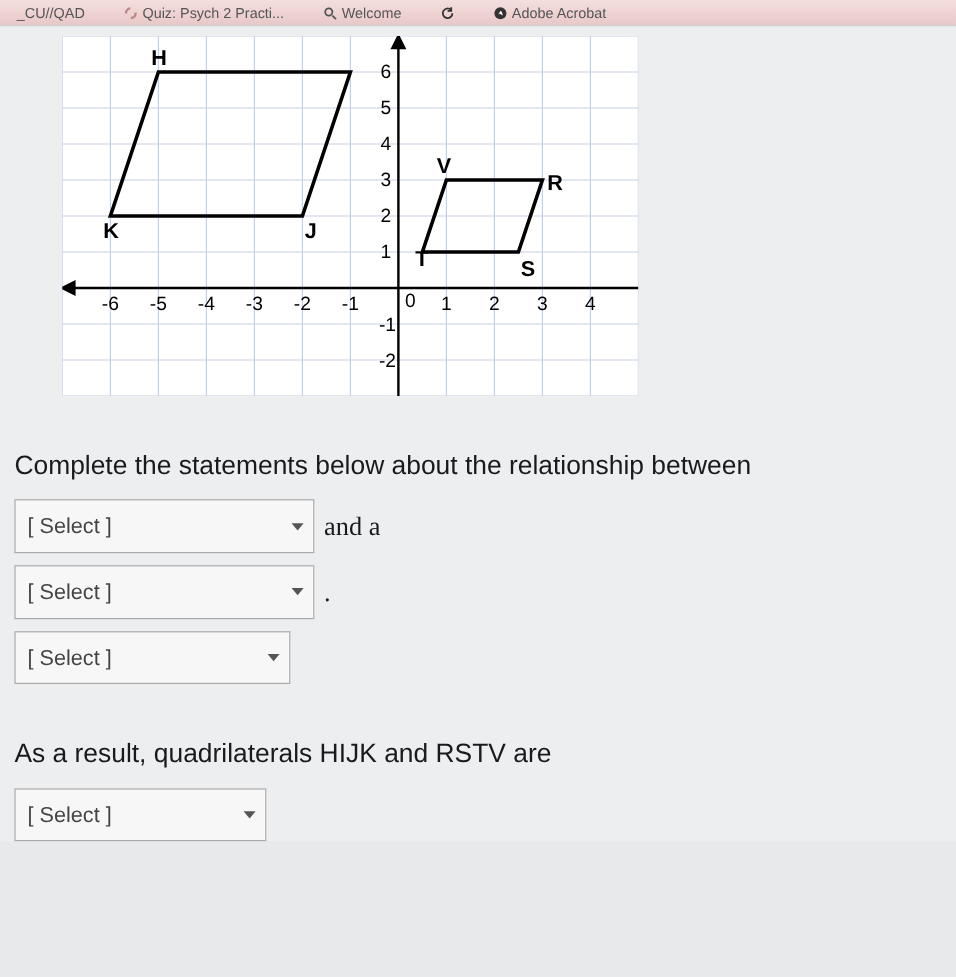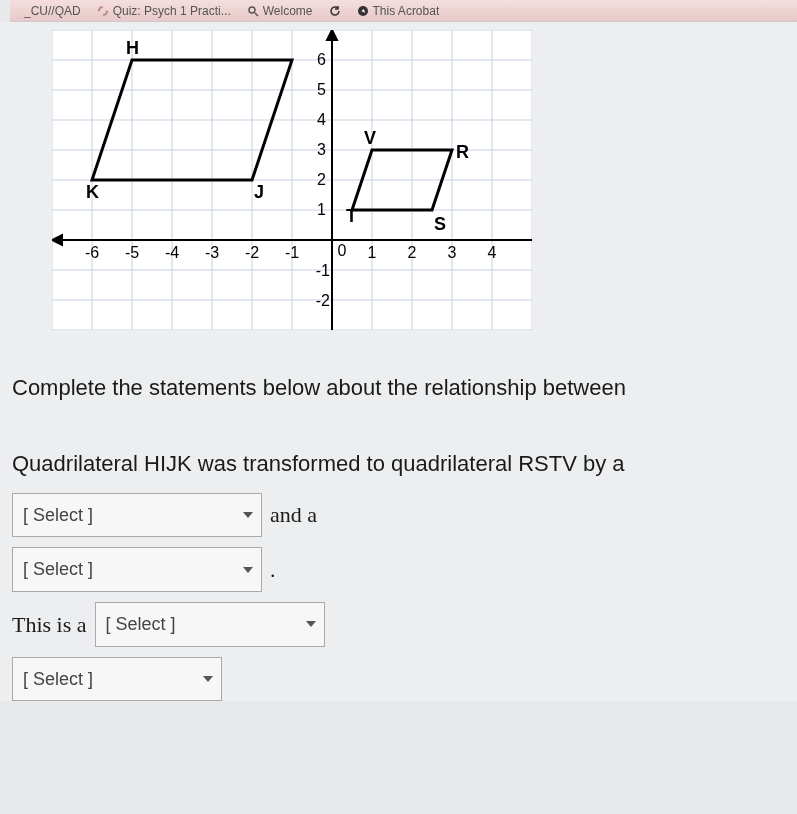--- a/index.html
+++ b/index.html
@@ -9,26 +9,25 @@
     width: 797px;
     height: 814px;
     overflow: hidden;
     color: #222;
   }
   .tabbar {
     height: 22px;
     background: linear-gradient(#f5dede, #e8c8c8);
     display: flex;
     align-items: center;
-    gap: 4px;
+    gap: 20px;
     padding: 0 8px;
     font-size: 12px;
     color: #555;
     border-bottom: 1px solid #ccc;
-    margin-left: 10px;
   }
   .tab {
     display: flex;
     align-items: center;
     gap: 4px;
     padding: 0 6px;
     white-space: nowrap;
   }
   .tab-icon { width: 12px; height: 12px; display: inline-block; }
   .content {
@@ -84,21 +83,21 @@
 <div class="tabbar">
   <span class="tab">
     <span>_CU//QAD</span>
   </span>
   <span class="tab">
     <span class="tab-icon">
       <svg viewBox="0 0 12 12">
           <circle cx="6" cy="6" r="4" fill="none" stroke="#b88" stroke-width="2" stroke-dasharray="6 6"></circle>
         </svg>
     </span>
-    <span>Quiz: Psych 1 Practi...</span>
+    <span>Quiz: Psych 2 Practi...</span>
   </span>
   <span class="tab">
     <span class="tab-icon">
       <svg viewBox="0 0 12 12">
           <circle cx="5" cy="5" r="3" fill="none" stroke="#555" stroke-width="1.5"></circle>
           <line x1="8" y1="8" x2="11" y2="11" stroke="#555" stroke-width="1.5"></line>
         </svg>
     </span>
     <span>Welcome</span>
   </span>
@@ -110,21 +109,21 @@
         </svg>
     </span>
   </span>
   <span class="tab">
     <span class="tab-icon">
       <svg viewBox="0 0 12 12">
           <circle cx="6" cy="6" r="5" fill="#333"></circle>
           <path d="M4 8c2-5 3-5 4 0-3-2-3-2-4 0z" fill="#fff"></path>
         </svg>
     </span>
-    <span>This Acrobat</span>
+    <span>Adobe Acrobat</span>
   </span>
 </div>
 
 <div class="content">
 
   <div class="graph-wrap">
     <svg class="graph" width="480" height="300" viewBox="0 0 480 300">
 
       <defs></defs>
       <g id="grid" stroke="#c7cfe0" stroke-width="1">
@@ -199,43 +198,42 @@
         <text x="312" y="114">V</text>
         <text x="404" y="128">R</text>
         <text x="382" y="200">S</text>
         <text x="294" y="192">T</text>
       </g>
     </svg>
   </div>
 
   <div class="question">
     <p>Complete the statements below about the relationship between</p>
-    <p>Quadrilateral HIJK was transformed to quadrilateral RSTV by a</p>
 
     <div class="line">
       <div class="select-box sel-wide">
         <span>[ Select ]</span>
       </div>
       <span class="joiner">and a</span>
     </div>
 
     <div class="line">
       <div class="select-box sel-med">
         <span>[ Select ]</span>
       </div>
       <span class="joiner">.</span>
     </div>
 
     <div class="line">
-      <span class="joiner">This is a</span>
       <div class="select-box sel-sm">
         <span>[ Select ]</span>
       </div>
     </div>
 
+    <p>As a result, quadrilaterals HIJK and RSTV are</p>
 
     <div class="line">
       <div class="select-box sel-last">
         <span>[ Select ]</span>
       </div>
     </div>
   </div>
 
 </div>
 

